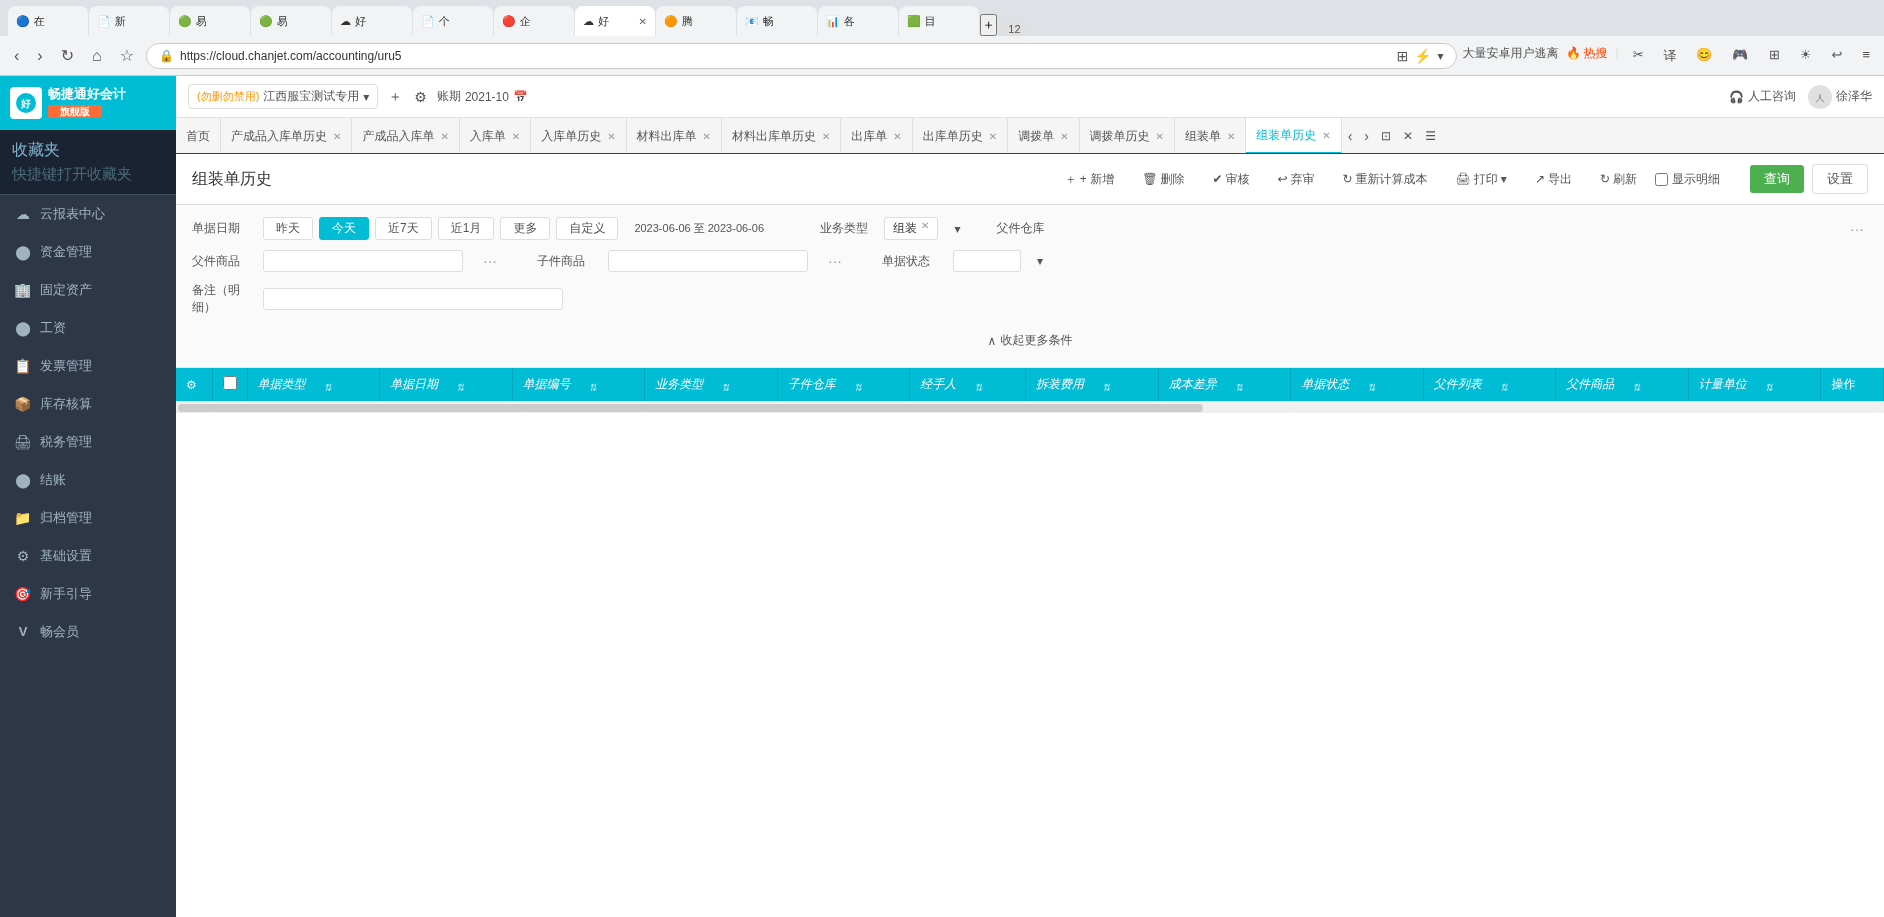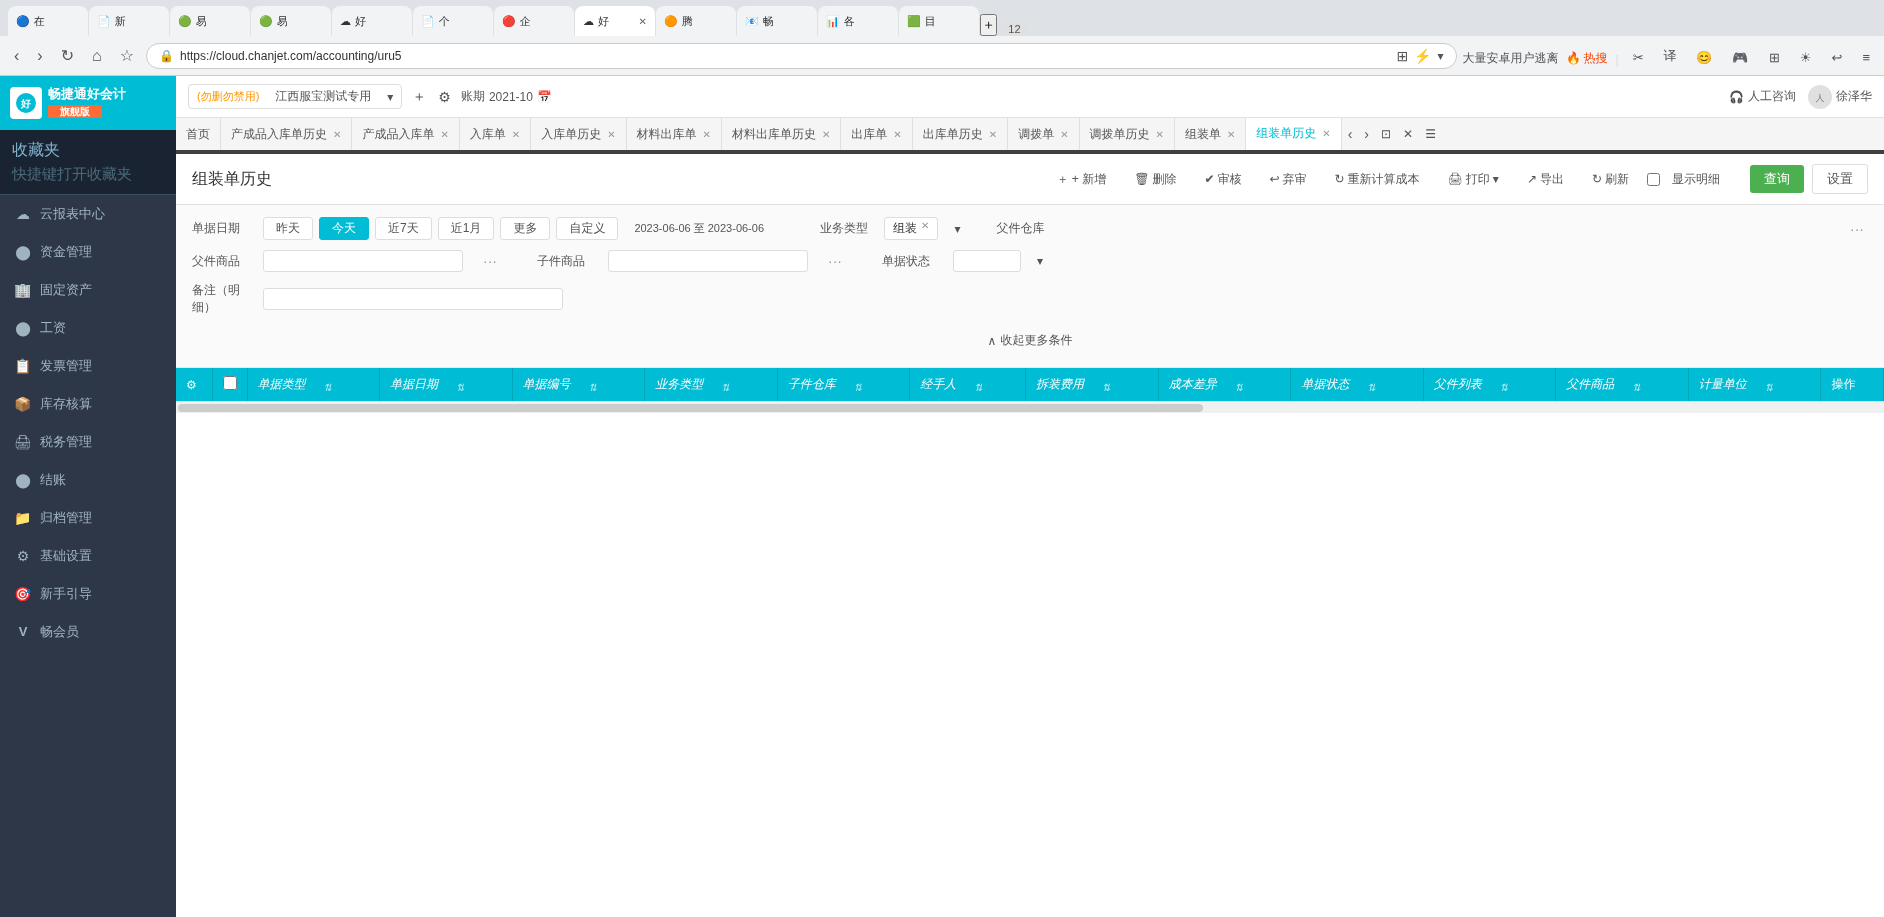--- a/index.html
+++ b/index.html
@@ -10,21 +10,21 @@
     .browser-tabs { display: flex; align-items: flex-end; height: 36px; background: #dee1e6; padding: 0 8px; gap: 1px; }
     .browser-tab { display: flex; align-items: center; height: 30px; background: #f1f3f4; border-radius: 8px 8px 0 0; padding: 0 8px; font-size: 11px; color: #333; min-width: 80px; max-width: 120px; white-space: nowrap; overflow: hidden; gap: 4px; cursor: pointer; }
     .browser-tab.active { background: #fff; }
     .browser-tab .tab-close { margin-left: auto; color: #666; font-size: 10px; flex-shrink: 0; }
 
     .browser-toolbar { display: flex; align-items: center; height: 40px; background: #f1f3f4; padding: 0 8px; gap: 6px; border-bottom: 1px solid #ccc; }
     .nav-btn { background: none; border: none; cursor: pointer; color: #555; font-size: 16px; padding: 4px 6px; border-radius: 4px; }
     .address-bar { flex: 1; background: #fff; border: 1px solid #ccc; border-radius: 20px; padding: 4px 12px; font-size: 12px; color: #333; display: flex; align-items: center; gap: 6px; }
     .address-bar .lock-icon { color: #4CAF50; font-size: 12px; }
     .address-text { flex: 1; color: #333; font-size: 12px; }
-    .toolbar-actions { display: flex; align-items: flex-end; gap: 8px; }
+    .toolbar-actions { display: flex; align-items: flex-start; gap: 8px; }
     .toolbar-btn { background: none; border: none; cursor: pointer; color: #555; font-size: 13px; padding: 2px 6px; }
 
     
     .app-container { display: flex; width: 1884px; height: calc(917px - 76px); }
 
     
     .sidebar { width: 176px; background: #2d3748; display: flex; flex-direction: column; height: 100%; flex-shrink: 0; }
     .sidebar-logo { background: #00bcd4; padding: 10px; display: flex; align-items: center; gap: 6px; color: white; font-size: 13px; font-weight: bold; }
     .sidebar-logo .logo-icon { width: 32px; height: 32px; background: #fff; border-radius: 4px; display: flex; align-items: center; justify-content: center; color: #00bcd4; font-weight: bold; font-size: 10px; }
     .sidebar-logo-text { line-height: 1.3; }
@@ -36,28 +36,28 @@
 
     .sidebar-nav { flex: 1; overflow-y: auto; }
     .nav-item { display: flex; align-items: center; gap: 8px; padding: 10px 14px; color: #a0b4c0; font-size: 13px; cursor: pointer; }
     .nav-item .nav-icon { font-size: 14px; width: 18px; text-align: center; }
 
     
     .main-content { flex: 1; display: flex; flex-direction: column; background: #fff; overflow: hidden; }
 
     
     .top-bar { display: flex; align-items: center; height: 42px; background: #fff; border-bottom: 1px solid #e0e0e0; padding: 0 12px; gap: 8px; flex-shrink: 0; }
-    .company-selector { display: flex; align-items: center; gap: 16px; border: 1px solid #ddd; border-radius: 4px; padding: 3px 8px; color: #555; font-size: 12px; cursor: pointer; }
+    .company-selector { display: flex; align-items: center; gap: 4px; border: 1px solid #ddd; border-radius: 4px; padding: 3px 8px; color: #555; font-size: 12px; cursor: pointer; }
     .period-info { display: flex; align-items: center; gap: 4px; color: #555; font-size: 12px; }
     .top-bar-right { margin-left: auto; display: flex; align-items: center; gap: 12px; color: #555; font-size: 12px; }
     .user-info { display: flex; align-items: center; gap: 4px; cursor: pointer; }
     .avatar { width: 24px; height: 24px; background: #e0e0e0; border-radius: 50%; display: flex; align-items: center; justify-content: center; font-size: 10px; }
 
     
-    .tab-bar { display: flex; align-items: center; height: 36px; background: #f5f5f5; border-bottom: 4px solid #404040; overflow-x: auto; flex-shrink: 0; }
+    .tab-bar { display: flex; height: 36px; background: #f5f5f5; border-bottom: 1px solid #404040; overflow-x: auto; flex-shrink: 0; }
     .tab-bar::-webkit-scrollbar { height: 0; }
     .page-tab { display: flex; align-items: center; gap: 4px; padding: 0 10px; height: 36px; border-right: 1px solid #e0e0e0; color: #555; font-size: 12px; cursor: pointer; white-space: nowrap; flex-shrink: 0; }
     .page-tab.active { background: #fff; color: #00bcd4; border-bottom: 2px solid #00bcd4; }
     .page-tab .tab-x { color: #999; font-size: 10px; margin-left: 2px; }
     .tab-scroll-btn { padding: 0 6px; background: none; border: none; color: #555; cursor: pointer; font-size: 14px; }
 
     
     .page-content { flex: 1; overflow: auto; padding: 0; }
     .page-header { display: flex; align-items: center; justify-content: space-between; padding: 10px 16px; border-bottom: 1px solid #e0e0e0; }
     .page-title { font-size: 16px; color: #333; font-weight: 500; }
@@ -383,21 +383,21 @@
             <span>▾</span>
           </button>
           <button class="action-btn">
             <span>↗</span>
             <span>导出</span>
           </button>
           <button class="action-btn">
             <span>↻</span>
             <span>刷新</span>
           </button>
-          <label style="display:flex;align-items:center;gap:12px;font-size:12px;color:#555;cursor:pointer;justify-content:space-between;">
+          <label style="display:flex;align-items:center;gap:4px;font-size:12px;color:#555;cursor:pointer;justify-content:space-between;">
             <input type="checkbox" style="">
             <span>显示明细</span>
           </label>
           <button class="action-btn-primary">查询</button>
           <button class="action-btn-settings">设置</button>
         </div>
       </div>
 
       <div class="filter-area">
 

